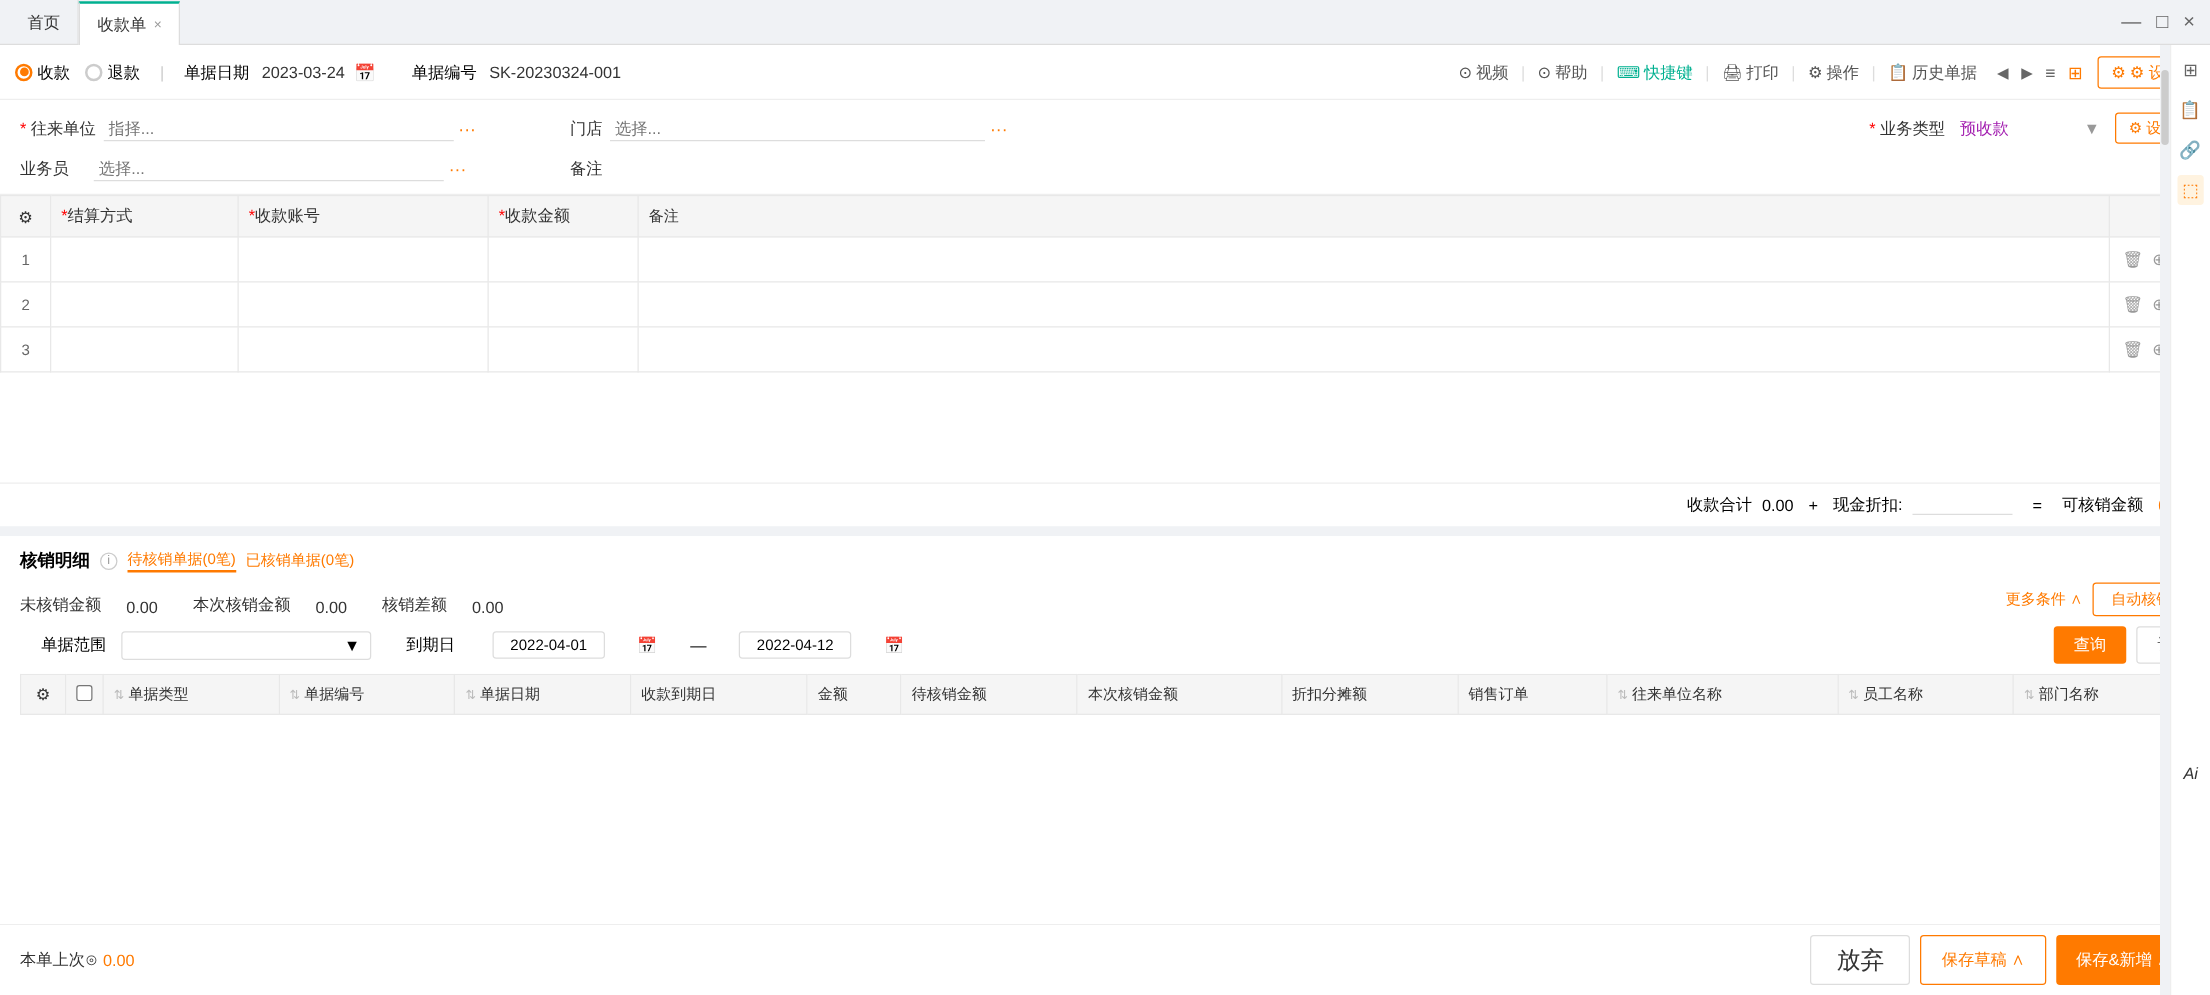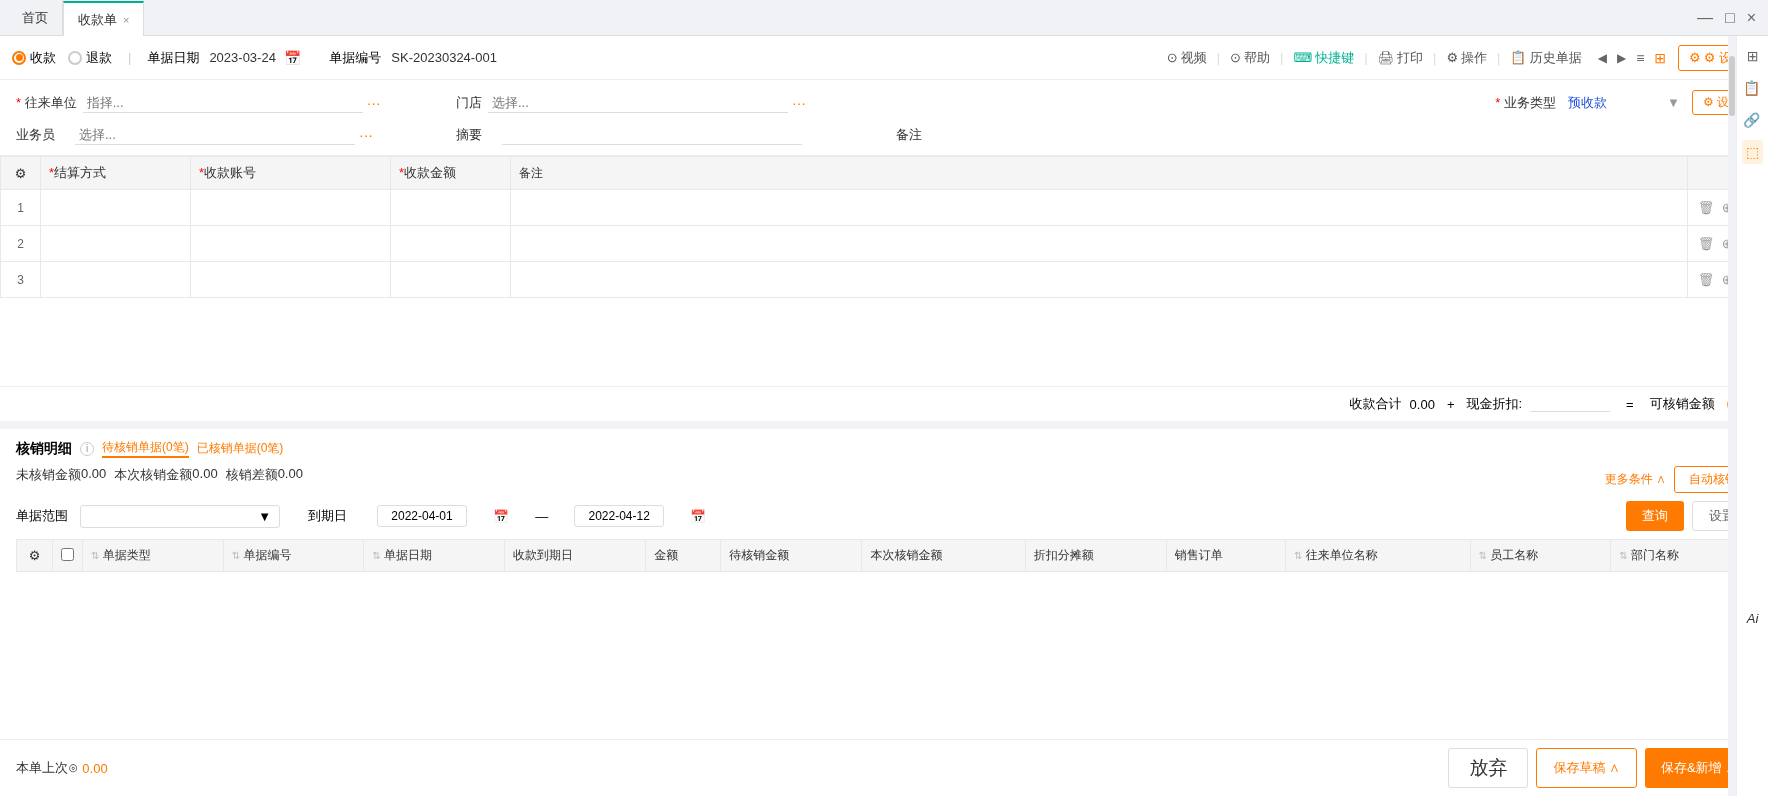--- a/index.html
+++ b/index.html
@@ -63,21 +63,21 @@
     }
     .form-row { display: flex; align-items: center; gap: 0; }
     .form-field { display: flex; align-items: center; flex: 1; }
     .form-label { color: #333; white-space: nowrap; min-width: fit-content; padding-right: 6px; }
     .required::before { content: '* '; color: #f00; }
     .form-input {
       flex: 1; border: none; border-bottom: 1px solid #ddd; outline: none;
       padding: 2px 4px; color: #ccc; font-size: 13px; min-width: 160px; max-width: 280px;
     }
     .more-btn { color: #ff7a00; cursor: pointer; margin-left: 4px; font-size: 14px; }
-    .dropdown-value { color: #1d4ed8; }
+    .dropdown-value { color: #a21caf; }
     .dropdown-arrow { color: #999; cursor: pointer; }
 
     
     .table-section { flex: 1; overflow: hidden; display: flex; flex-direction: column; padding: 0 0 0 0; min-height: 180px; max-height: 230px; }
     table { width: 100%; border-collapse: collapse; }
     .table-header { background: #f5f5f5; }
     th {
       text-align: left; padding: 7px 8px; border: 1px solid #e8e8e8;
       font-weight: normal; color: #333; white-space: nowrap; font-size: 12px;
     }
@@ -99,22 +99,22 @@
     }
 
     
     .section-divider { height: 8px; background: #f0f2f5; }
 
     
     .verify-section { background: #fff; padding: 10px 16px; display: flex; flex-direction: column; gap: 8px; }
     .verify-title { display: flex; align-items: center; gap: 8px; font-size: 14px; font-weight: bold; }
     .verify-tab { color: #ff7a00; cursor: pointer; font-size: 12px; font-weight: normal; }
     .verify-tab.active { border-bottom: 2px solid #ff7a00; }
-    .verify-stats { display: flex; align-items: flex-start; gap: 0; font-size: 12px; color: #333; }
-    .filter-row { display: flex; align-items: center; gap: 8px; width: 100%; }
+    .verify-stats { display: flex; align-items: flex-end; gap: 20px; font-size: 12px; color: #333; }
+    .filter-row { display: flex; align-items: center; gap: 8px; width: 100%; margin-left: 17px; }
     .filter-item { display: flex; align-items: center; gap: 4px; }
     .filter-select {
       border: 1px solid #ddd; padding: 3px 8px; border-radius: 3px;
       background: #fff; min-width: 180px; font-size: 12px; cursor: pointer;
       display: flex; align-items: center; justify-content: space-between;
     }
     .filter-date { display: flex; align-items: center; gap: 22px; font-size: 12px; }
     .date-input {
       border: 1px solid #ddd; padding: 3px 6px; border-radius: 3px;
       font-size: 12px; width: 90px; text-align: center;
@@ -274,24 +274,20 @@
         <span class="dropdown-value" style="margin-left:6px;">预收款</span>
         <span class="dropdown-arrow" style="margin-left:60px;">▼</span>
         <button class="settings-btn" style="margin-left:12px;">⚙ 设置</button>
       </div>
     </div>
     <div class="form-row">
       <div class="form-field" style="flex:2; max-width:400px;">
         <span class="form-label">业务员</span>
         <input class="form-input" type="text" style="color: rgb(204, 204, 204); margin-left: 14px;" placeholder="选择...">
         <span class="more-btn">···</span>
-      </div>
-      <div class="form-field" style="flex:2; margin-left:40px; max-width:400px;">
-        <span class="form-label">摘要</span>
-        <input class="form-input" type="text" style="min-width: 200px; max-width: 300px; margin-left: 14px;">
       </div>
       <div class="form-field" style="flex:2; margin-left:40px;">
         <span class="form-label">备注</span>
       </div>
     </div>
   </div>
 
   <div class="table-section">
     <table>
       <thead class="table-header">

